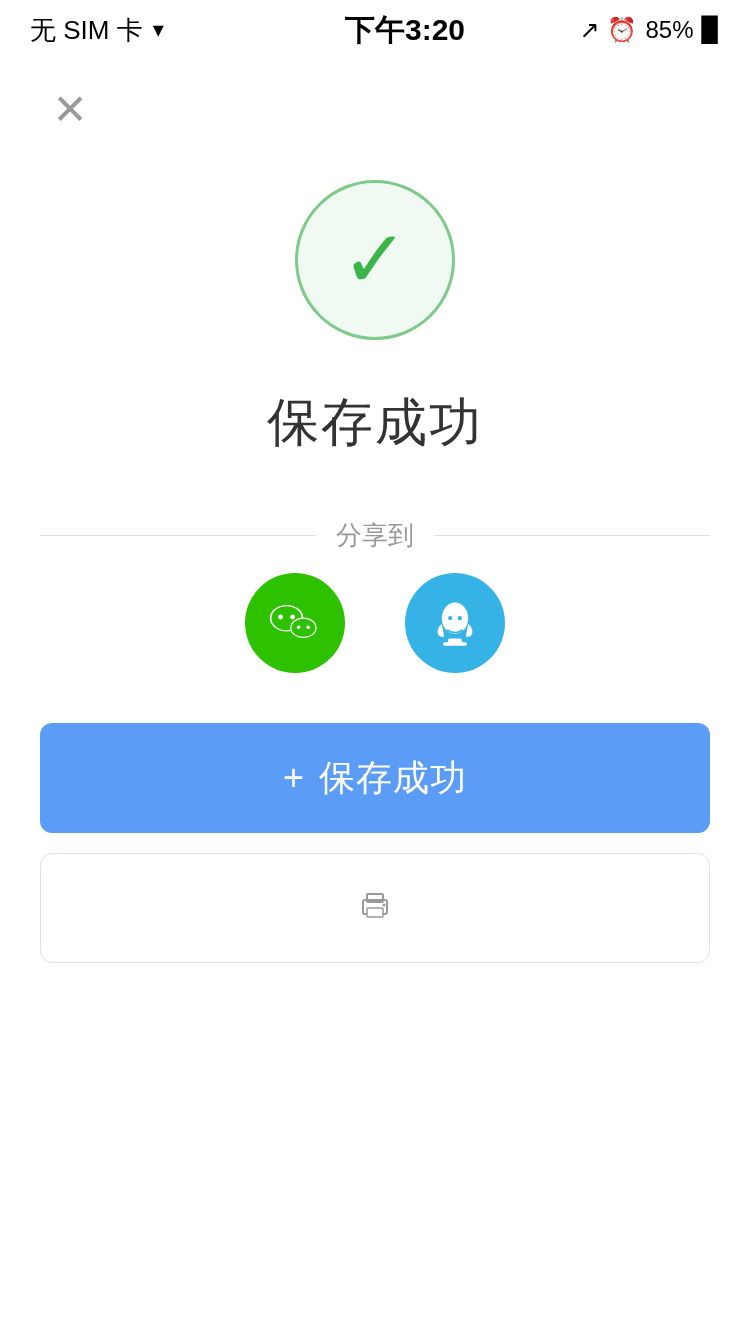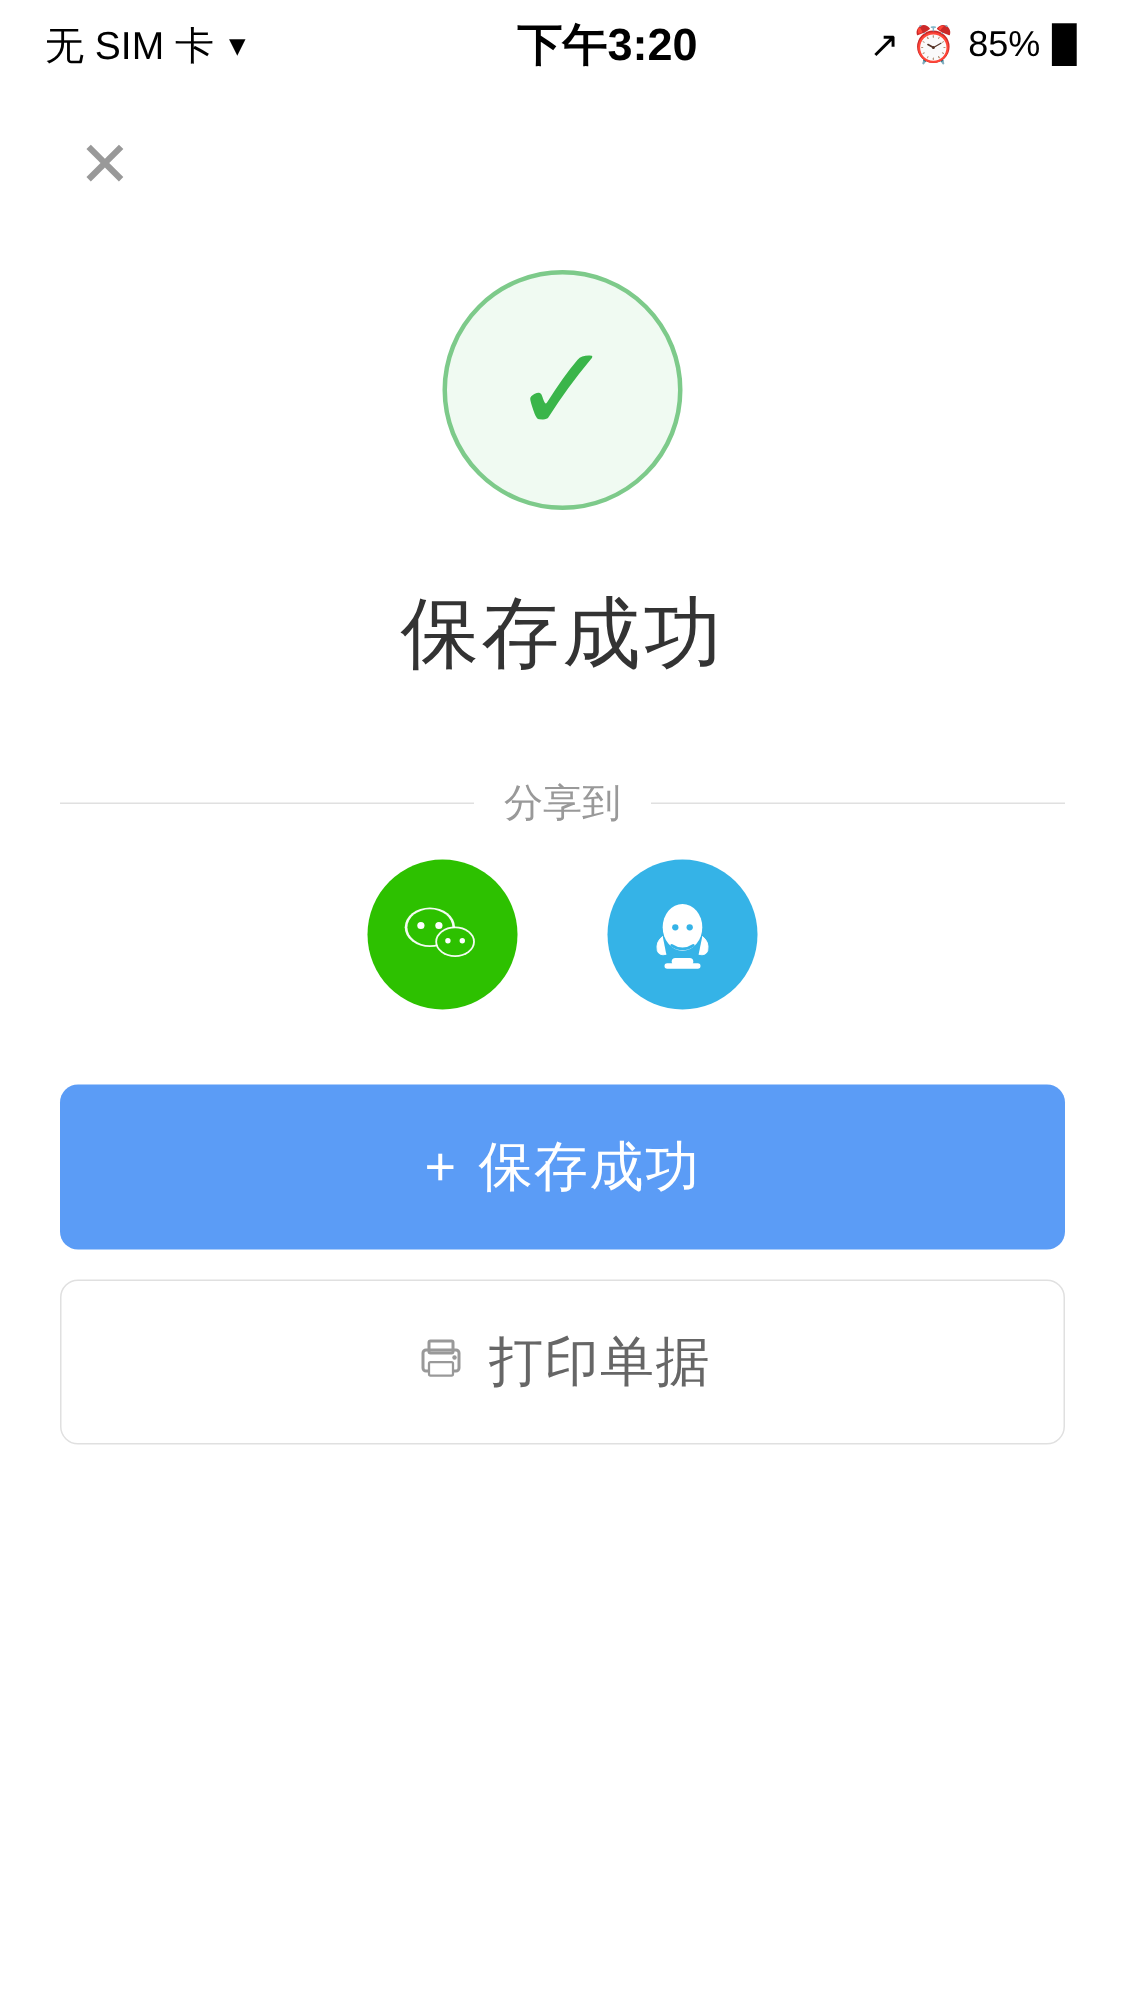--- a/index.html
+++ b/index.html
@@ -300,17 +300,16 @@
     </button>
     <button class="btn-secondary">
       <span class="btn-icon">
         <svg width="36" height="36" viewBox="0 0 36 36" fill="none" xmlns="http://www.w3.org/2000/svg">
           <rect x="6" y="14" width="24" height="14" rx="2" stroke="#999" stroke-width="2" fill="none"></rect>
           <rect x="10" y="22" width="16" height="9" rx="1" fill="#fff" stroke="#999" stroke-width="1.5"></rect>
           <rect x="10" y="8" width="16" height="8" rx="1" stroke="#999" stroke-width="2" fill="none"></rect>
           <circle cx="27" cy="19" r="1.5" fill="#999"></circle>
         </svg>
       </span>
-      <span>打印单据</span>
     </button>
   </div>
 
 </div>
 
 </body></html>

